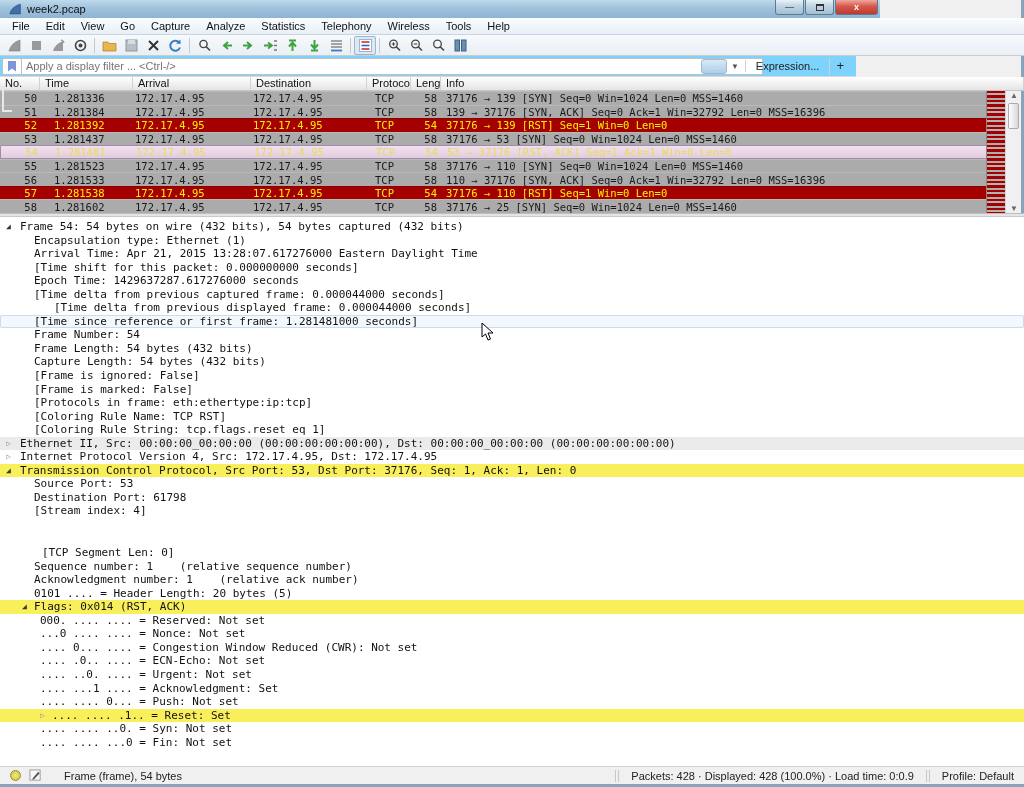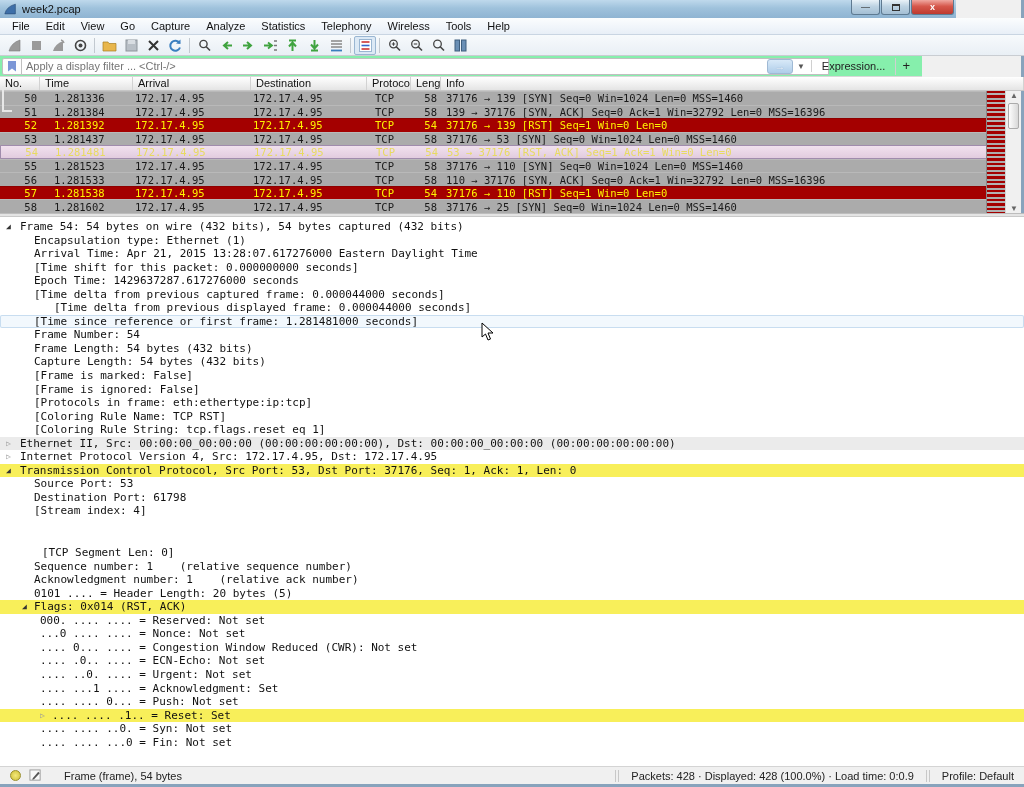--- a/index.html
+++ b/index.html
@@ -2,23 +2,23 @@
 <html><head>
 <meta charset="utf-8">
 <style>
   * { box-sizing: border-box; margin: 0; padding: 0; }
   html,body { width:1024px; height:787px; overflow:hidden; }
   body { font-family:"Liberation Sans", sans-serif; background:#6E87A0; }
   .window { position:relative; width:1024px; height:787px;
     border-left:3px solid #88A3BC; border-right:3px solid #88A3BC; border-bottom:3px solid #88A3BC;
     background:#F0F0F0; }
   
-  .titlebar { position:absolute; left:-3px; top:0; width:956px; height:18px;
+  .titlebar { position:absolute; left:-3px; top:0; width:880px; height:18px;
     background:linear-gradient(#BFD9EC,#9FC2DC 45%,#8FB4D2); display:flex; align-items:center;
-    padding-left:4px; font-size:11px; color:#111; }
+    padding-left:9px; font-size:11px; color:#111; }
   .fin-logo { width:13px; height:12px; margin-right:5px; }
   .winbtns { position:absolute; right:2px; top:0; display:flex; }
   .winbtn { width:29px; height:15px; border:1px solid #5E7A91; border-top:none;
     background:linear-gradient(#E9F2F8,#BDD3E3 45%,#A4BFD4); display:flex; align-items:center; justify-content:center;
     font-size:9px; color:#333; border-radius:0 0 3px 3px; margin-left:1px; }
   .winbtn.close { width:43px; background:linear-gradient(#F0A8A0,#D6574B 45%,#BE3A2F); color:#fff; font-weight:bold; }
   .maxglyph { width:8px; height:7px; border:1px solid #333; border-top-width:2px; background:transparent; }
   
   .menubar { position:absolute; left:-3px; top:18px; width:1024px; height:17px;
     background:linear-gradient(#FBFDFE,#E8EFF7); border-bottom:1px solid #C9D5E2;
@@ -26,22 +26,22 @@
   .menu-item { padding:1px 8px; color:#111; }
   
   .toolbar { position:absolute; left:-3px; top:35px; width:1024px; height:21px;
     background:linear-gradient(#F7FAFC,#E9EFF5); border-bottom:1px solid #C9CDD2;
     display:flex; align-items:center; padding-left:3px; }
   .tool-btn { width:22px; height:19px; display:flex; align-items:center; justify-content:center; }
   .tool-btn svg { width:15px; height:15px; }
   .tool-sep { width:1px; height:15px; background:#C2C9D0; margin:0 3px; }
   .tool-btn.pressed { border:1px solid #9AB6D2; background:#DCE9F5; border-radius:2px; }
   
-  .filterbar { position:absolute; left:-3px; top:56px; width:922px; height:21px;
-    background:#86efac; display:flex; align-items:center; padding:1px 2px; border-bottom:1px solid #D8D8D8; }
+  .filterbar { position:absolute; left:-3px; top:56px; width:856px; height:21px;
+    background:#7dd3fc; display:flex; align-items:center; padding:1px 2px; border-bottom:1px solid #D8D8D8; }
   .bookmark-btn { width:20px; height:17px; background:#FDFDFD; border:1px solid #C0C0C0;
     display:flex; align-items:center; justify-content:center; border-radius:2px 0 0 2px; }
   .bookmark-glyph { width:8px; height:11px; background:#7B96D6;
     clip-path:polygon(0 0,100% 0,100% 100%,50% 72%,0 100%); }
   .filter-input { flex:1; height:17px; border:1px solid #C0C0C0; border-left:none; background:#FFFFFF;
     font-size:11px; color:#9A9A9A; padding:0 4px; font-family:"Liberation Sans",sans-serif; }
   .apply-btn { width:26px; height:15px; margin-left:-62px; border:1px solid #9FB9D4; border-radius:3px;
     background:linear-gradient(#D8E9F8,#AFCDE9); display:flex; align-items:center; justify-content:center; }
   .apply-arrow { color:#FFFFFF; font-size:11px; font-weight:bold; text-shadow:0 0 1px #4E7FB4; }
   .apply-caret { font-size:8px; color:#555; margin:0 6px 0 4px; }
@@ -378,22 +378,22 @@
       <div class="dline" style="padding-left: 34px;"><span>Encapsulation type: Ethernet (1)</span></div>
       <div class="dline" style="padding-left: 34px;"><span>Arrival Time: Apr 21, 2015 13:28:07.617276000 Eastern Daylight Time</span></div>
       <div class="dline" style="padding-left: 34px;"><span>[Time shift for this packet: 0.000000000 seconds]</span></div>
       <div class="dline" style="padding-left: 34px;"><span>Epoch Time: 1429637287.617276000 seconds</span></div>
       <div class="dline" style="padding-left: 34px;"><span>[Time delta from previous captured frame: 0.000044000 seconds]</span></div>
       <div class="dline" style="padding-left: 34px; margin-left: 20px;"><span>[Time delta from previous displayed frame: 0.000044000 seconds]</span></div>
       <div class="dline hl-hover" style="padding-left: 34px;"><span>[Time since reference or first frame: 1.281481000 seconds]</span></div>
       <div class="dline" style="padding-left: 34px;"><span>Frame Number: 54</span></div>
       <div class="dline" style="padding-left: 34px;"><span>Frame Length: 54 bytes (432 bits)</span></div>
       <div class="dline" style="padding-left: 34px;"><span>Capture Length: 54 bytes (432 bits)</span></div>
+      <div class="dline" style="padding-left: 34px;"><span>[Frame is ignored: False]</span></div>
       <div class="dline" style="padding-left: 34px;"><span>[Frame is marked: False]</span></div>
-      <div class="dline" style="padding-left: 34px;"><span>[Frame is ignored: False]</span></div>
       <div class="dline" style="padding-left: 34px;"><span>[Protocols in frame: eth:ethertype:ip:tcp]</span></div>
       <div class="dline" style="padding-left: 34px;"><span>[Coloring Rule Name: TCP RST]</span></div>
       <div class="dline" style="padding-left: 34px;"><span>[Coloring Rule String: tcp.flags.reset eq 1]</span></div>
       <div class="dline hl-gray" style="padding-left: 20px;"><span class="exp" style="left: 6px; color: rgb(153, 153, 153);">▷</span><span>Ethernet II, Src: 00:00:00_00:00:00 (00:00:00:00:00:00), Dst: 00:00:00_00:00:00 (00:00:00:00:00:00)</span></div>
       <div class="dline" style="padding-left: 20px;"><span class="exp" style="left: 6px; color: rgb(153, 153, 153);">▷</span><span>Internet Protocol Version 4, Src: 172.17.4.95, Dst: 172.17.4.95</span></div>
       <div class="dline hl-yellow" style="padding-left: 20px;"><span class="exp" style="left: 6px;">◢</span><span>Transmission Control Protocol, Src Port: 53, Dst Port: 37176, Seq: 1, Ack: 1, Len: 0</span></div>
       <div class="dline" style="padding-left: 34px;"><span>Source Port: 53</span></div>
       <div class="dline" style="padding-left: 34px;"><span>Destination Port: 61798</span></div>
       <div class="dline" style="padding-left: 34px;"><span>[Stream index: 4]</span></div>
       <div class="dline" style="padding-left: 42px; margin-top: 28px;"><span>[TCP Segment Len: 0]</span></div>

